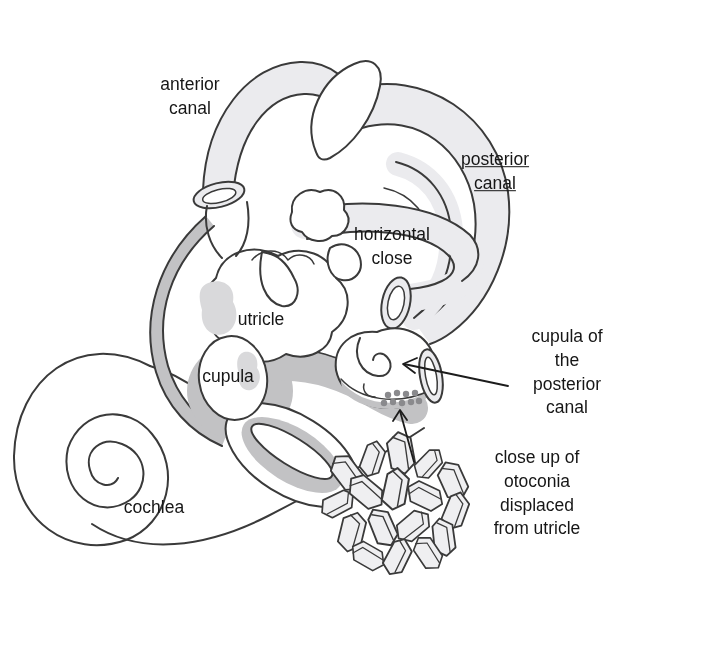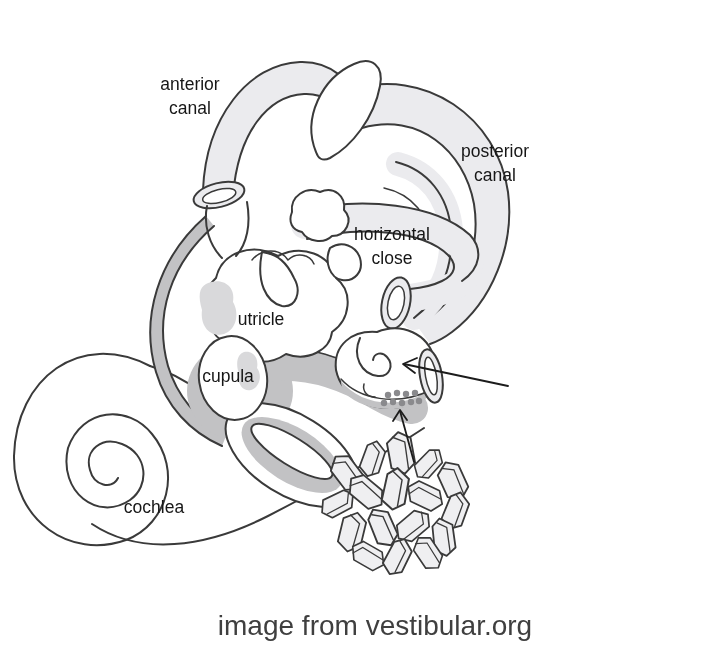--- a/index.html
+++ b/index.html
@@ -243,22 +243,27 @@
       <path class="arrow" d="M 417 358 L 403 364 L 415 373"></path>
     </g>
     <g>
       <path class="arrow" d="M 414 462 L 400 411"></path>
       <path class="arrow" d="M 393 421 L 400 410 L 407 420"></path>
     </g>
   </svg>
 
   <div class="label" style="left:190px; top:97px;">anterior
 canal</div>
-  <div class="label" style="left:495px; top:164px;">posterior
+  <div class="label" style="left:495px; top:172px;text-decoration:underline;">posterior
 canal</div>
   <div class="label" style="left:392px; top:247px;">horizontal
 close</div>
   <div class="label" style="left:261px; top:320px;">utricle</div>
   <div class="label" style="left:228px; top:377px;">cupula</div>
   <div class="label" style="left:154px; top:508px;">cochlea</div>
-
-  <div class="caption" style="left:375px; top:626px;">image from vestibular.org</div>
+  <div class="label" style="left:567px; top:373px;">cupula of the
+posterior canal</div>
+  <div class="label" style="left:537px; top:494px;">close up of
+otoconia
+displaced
+from utricle</div>
+
 </div>
 
 </body></html>

